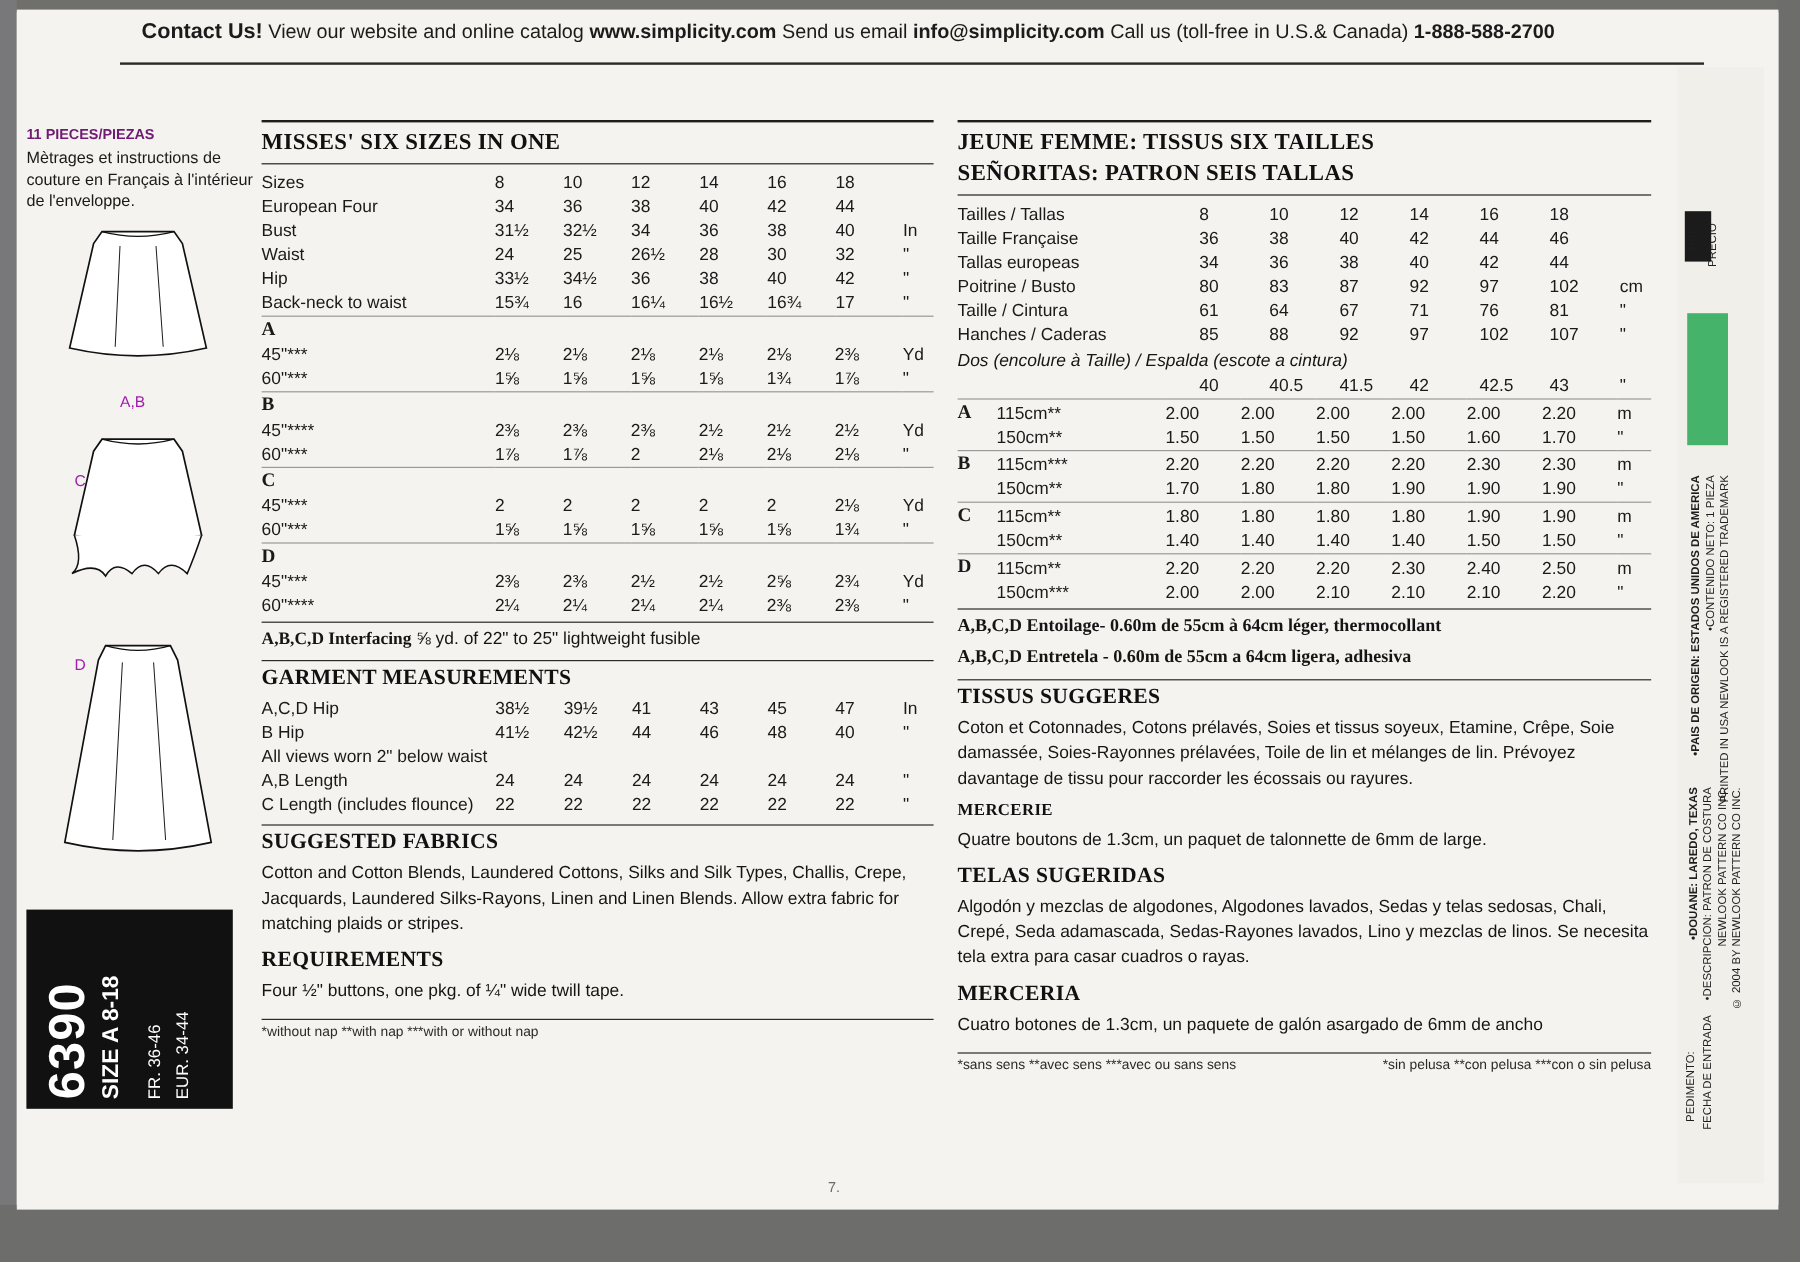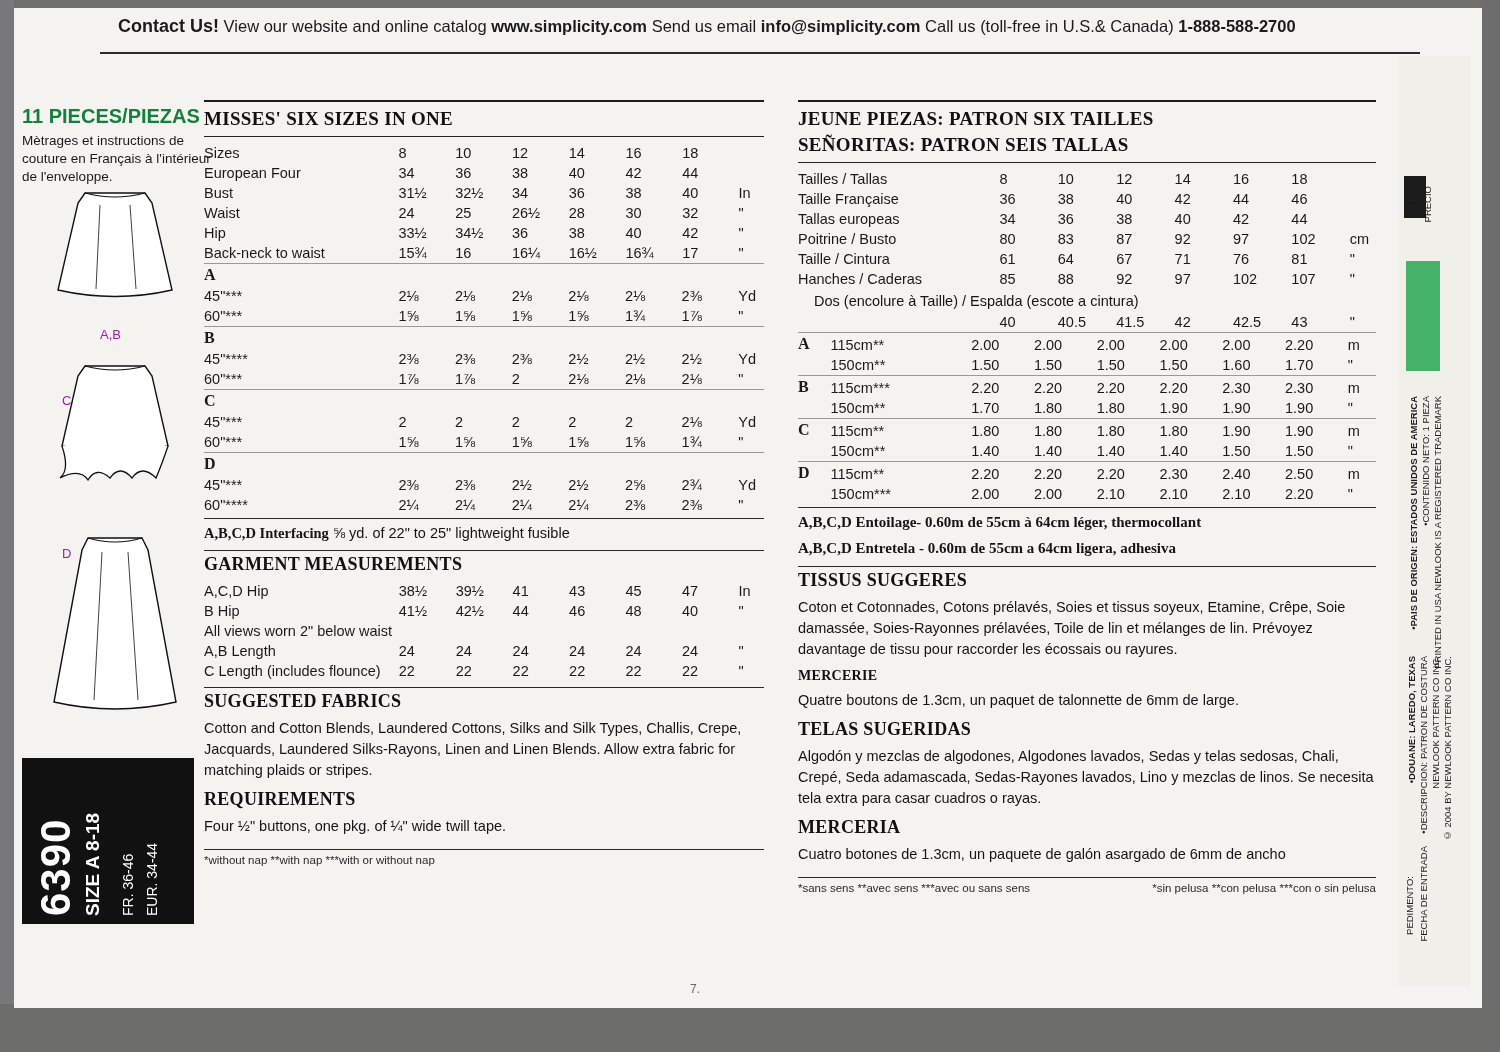--- a/index.html
+++ b/index.html
@@ -23,21 +23,21 @@
   .contact{
     position:absolute;left:118px;top:16px;width:1290px;height:26px;
     white-space:nowrap;font-size:16.5px;color:#1b1b1b;
   }
   .contact .lbl{font-weight:bold;font-size:18px;}
   .contact .site{font-weight:bold;}
   .rule-top{position:absolute;left:100px;top:52px;width:1320px;height:2px;background:#2a2a2a;}
 
   
   .left-col{position:absolute;left:22px;top:105px;width:190px;}
-  .pieces{font-size:20px;color:#15803d;margin:0 0 4px 0;}
+  .pieces{font-size:12px;color:#701a75;margin:0 0 4px 0;}
   .pieces b{font-weight:bold;}
   .fr-note{font-size:13.5px;line-height:1.35;color:#1a1a1a;}
 
   .view-fig{position:absolute;}
   .view-cap{position:absolute;font-size:13px;color:#a21caf;}
 
   
   .code-box{
     position:absolute;left:22px;top:758px;width:172px;height:166px;background:#111;
   }
@@ -50,21 +50,21 @@
   .code-size{
     position:absolute;left:60px;top:8px;height:150px;color:#fff;font-size:19px;font-weight:bold;
     writing-mode:vertical-rl;transform:rotate(180deg);
   }
   .code-fr{
     position:absolute;left:96px;top:8px;height:150px;color:#fff;font-size:14px;
     writing-mode:vertical-rl;transform:rotate(180deg);line-height:1.5;
   }
 
   
-  .mid{position:absolute;left:204px;top:100px;width:560px;color:#111;}
+  .mid{position:absolute;left:218px;top:100px;width:560px;color:#111;}
   .col-rule{height:2px;background:#1d1d1d;margin:0 0 6px 0;}
   .sec-title{font-family:"Liberation Serif", serif;font-weight:bold;font-size:19px;letter-spacing:.3px;margin:0 0 6px 0;}
   .thin-rule{height:1px;background:#8a8a8a;margin:3px 0;}
 
   table.meas{border-collapse:collapse;width:100%;font-size:14.5px;}
   table.meas td{padding:2px 0;vertical-align:bottom;color:#1a1a1a;}
   .lbl-col{width:200px;}
   .num{width:58px;text-align:left;}
   .unit{width:26px;text-align:left;}
   .grp{font-family:"Liberation Serif", serif;font-weight:bold;font-size:16px;padding-top:3px;}
@@ -382,21 +382,21 @@
 
     <div class="sec-title" style="font-size:18px;margin-top:8px;">REQUIREMENTS</div>
     <div class="para">Four ½" buttons, one pkg. of ¼" wide twill tape.</div>
 
     <div class="thin-rule" style="background:#2a2a2a;margin-top:12px;"></div>
     <div class="footnote" style="margin-top:4px;">*without nap    **with nap    ***with or without nap</div>
   </div>
 
   <div class="right">
     <div class="col-rule"></div>
-    <div class="sec-title">JEUNE PIEZAS: PATRON SIX TAILLES</div>
+    <div class="sec-title">JEUNE FEMME: TISSUS SIX TAILLES</div>
     <div class="sec-title" style="margin-top:-2px;">SEÑORITAS: PATRON SEIS TALLAS</div>
     <div class="col-rule" style="height:1px;background:#222;"></div>
 
     <table class="meas">
       <tbody id="fr-meas">
           <tr class="">
             <td class="lbl-col ">Tailles / Tallas</td>
             <td class="num">8</td>
             <td class="num">10</td>
             <td class="num">12</td>
@@ -451,21 +451,21 @@
             <td class="num">88</td>
             <td class="num">92</td>
             <td class="num">97</td>
             <td class="num">102</td>
             <td class="num">107</td>
             <td class="unit">"</td>
           </tr>
         </tbody>
     </table>
 
-    <div class="para" style="margin:2px 0 0 16px;">Dos (encolure à Taille) / Espalda (escote a cintura)</div>
+    <div class="para" style="margin:2px 0 0 0;font-style:italic;">Dos (encolure à Taille) / Espalda (escote a cintura)</div>
     <table class="meas">
       <tbody id="fr-back">
           <tr class="">
             <td class="lbl-col "></td>
             <td class="num">40</td>
             <td class="num">40.5</td>
             <td class="num">41.5</td>
             <td class="num">42</td>
             <td class="num">42.5</td>
             <td class="num">43</td>

